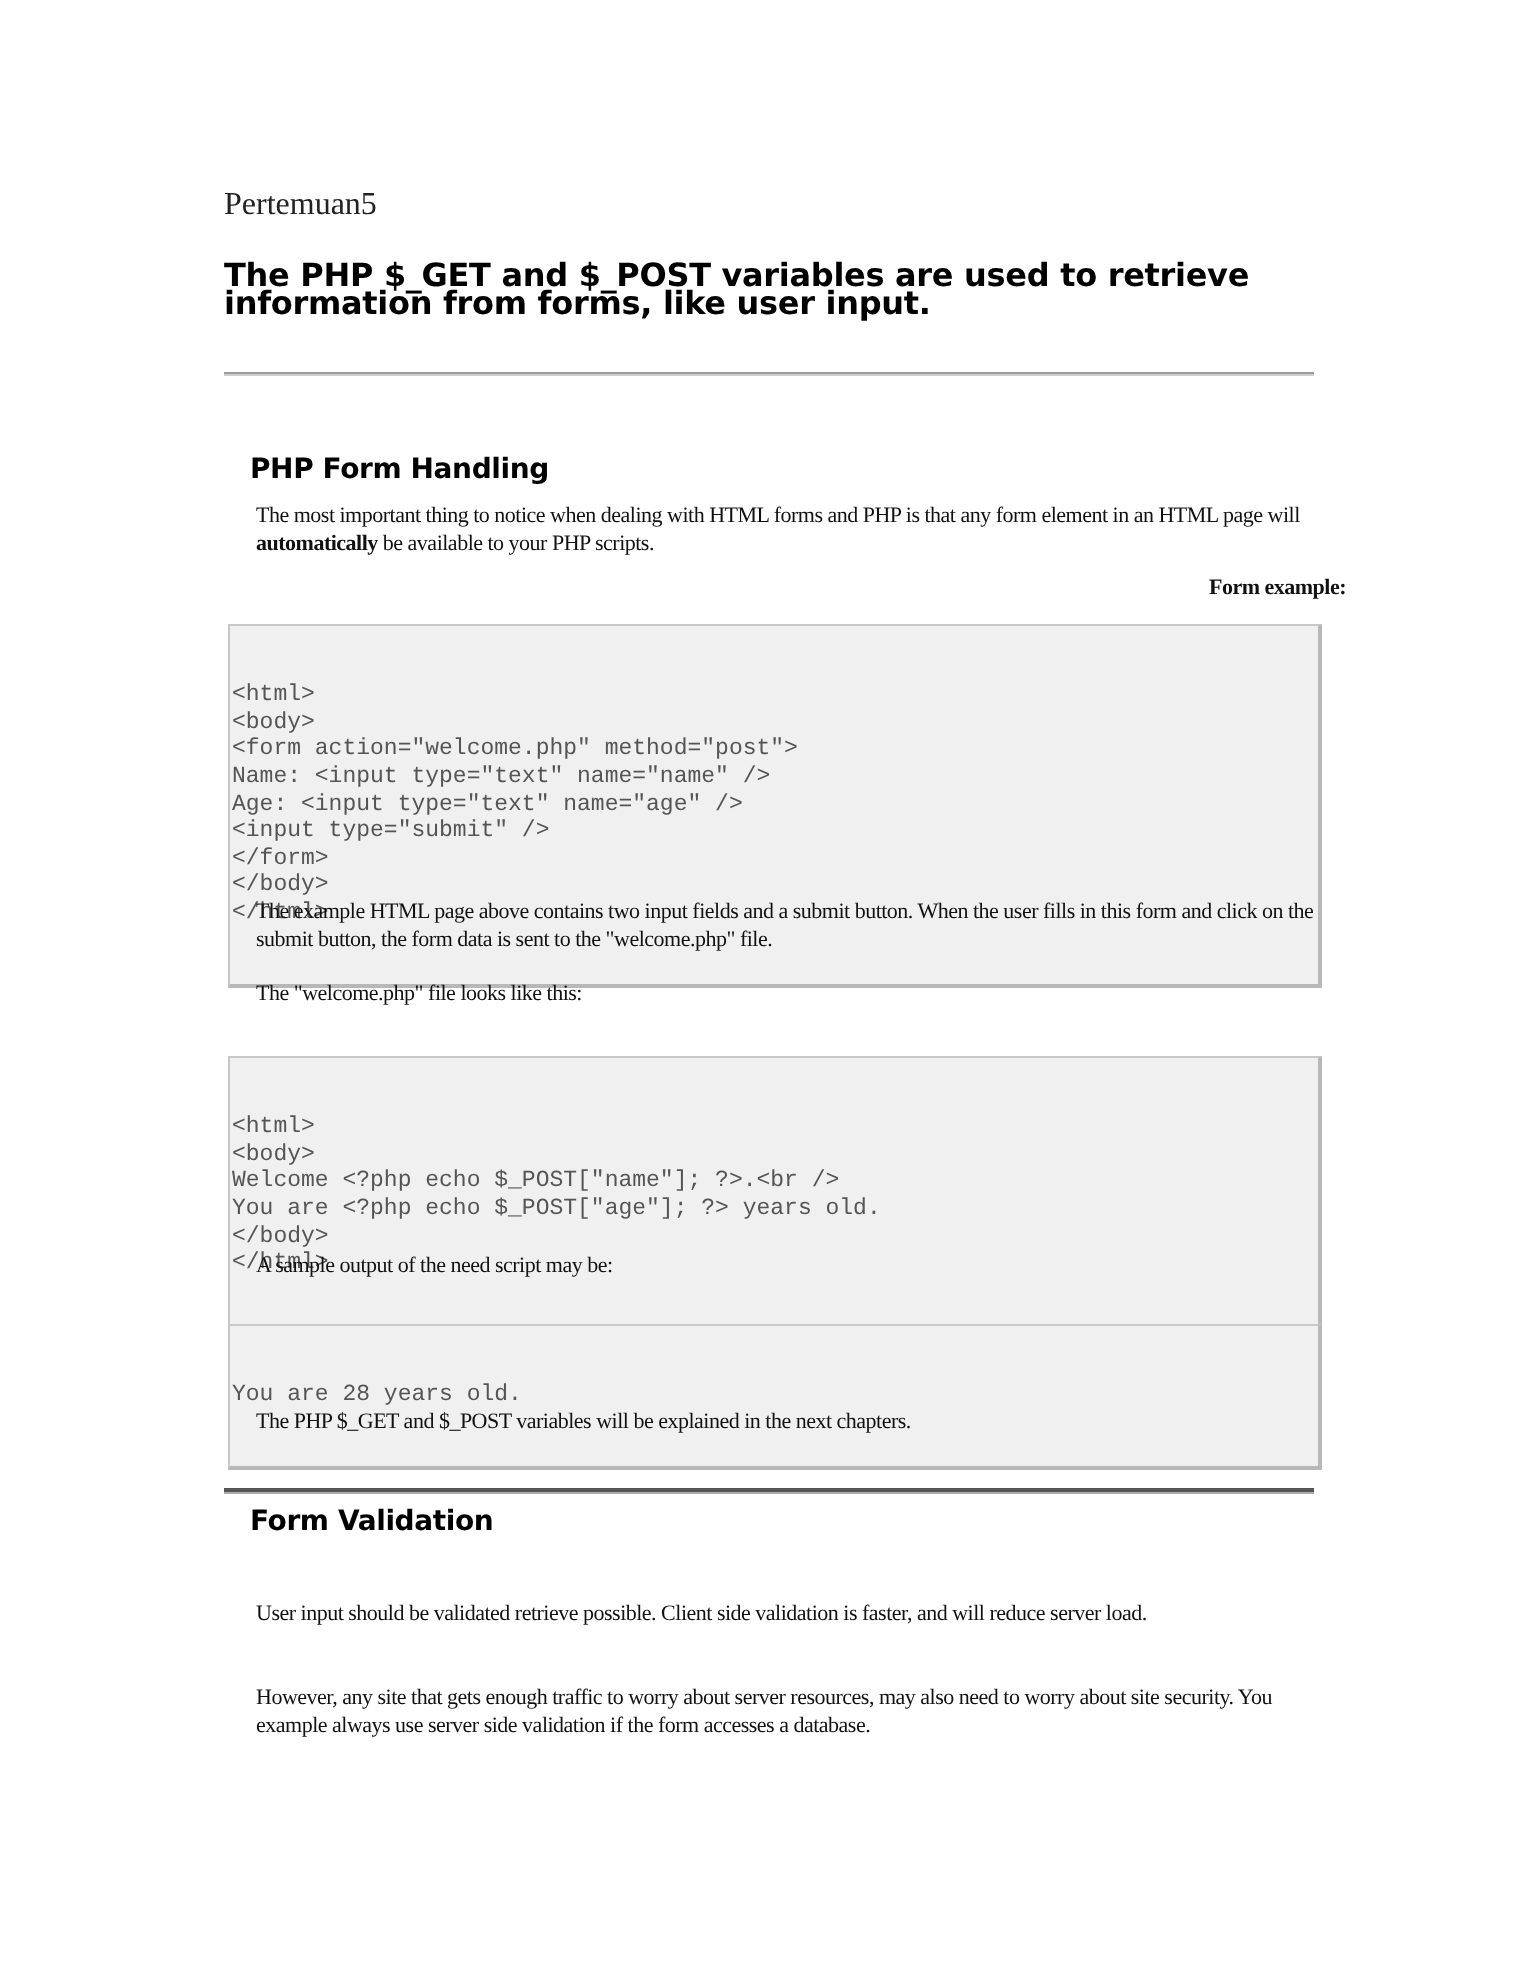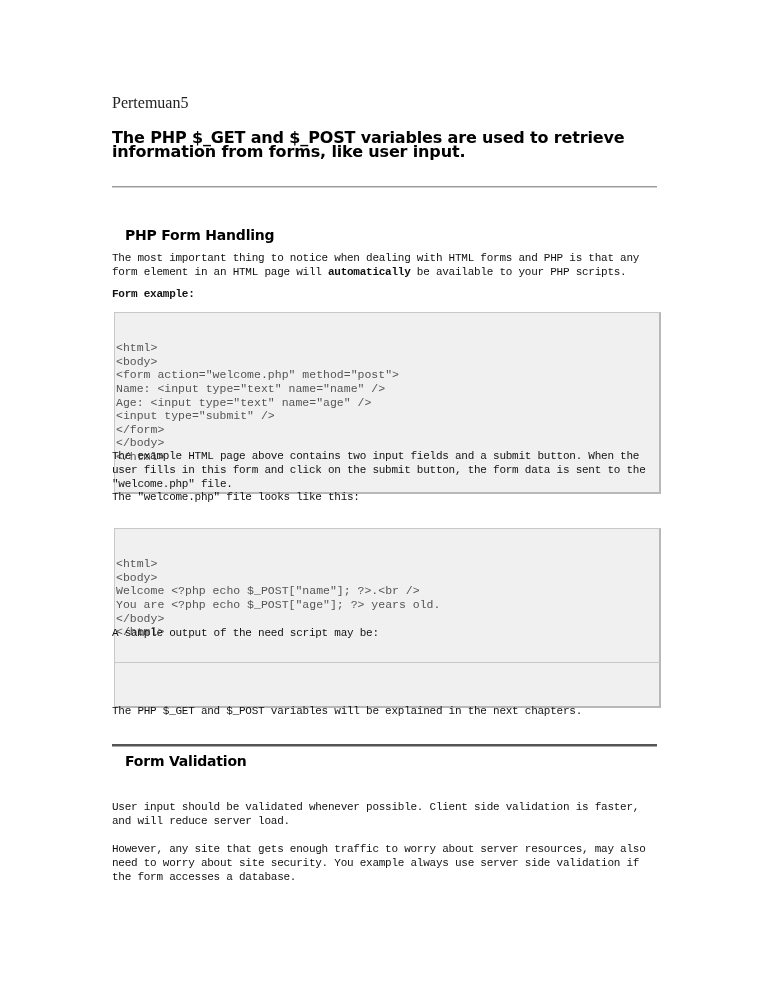--- a/index.html
+++ b/index.html
@@ -68,32 +68,33 @@
       position: absolute;
       left: 0;
       font-family: "DejaVu Sans", sans-serif;
       font-size: 14px;
       font-weight: bold;
       margin: 13px;
       letter-spacing: -0.2px;
     }
     .p {
       position: absolute;
-      left: 0;
+      left: 16px;
       width: 545px;
-      font-family: Liberation Mono, monospace;
+      font-family: Liberation Serif, serif;
       font-size: 11px;
       line-height: 14px;
       margin: 0;
       color: #111;
       letter-spacing: -0.25px;
     }
     .p b { font-weight: bold; }
     .label {
       font-weight: bold;
+      text-align: right;
     }
     .code {
       position: absolute;
       left: -2px;
       width: 543px;
       background: #f0f0f0;
       border: 1px solid #c8c8c8;
       border-right: 2px solid #b8b8b8;
       border-bottom: 2px solid #b8b8b8;
       font-family: "Liberation Mono", "DejaVu Sans Mono", monospace;
@@ -131,26 +132,26 @@
 
   <p class="p" style="top:490px;">The "welcome.php" file looks like this:</p>
 
   <div class="code" style="top:524px;">
     <span class="code-line">&lt;html&gt;</span><span class="code-line">&lt;body&gt;</span><span class="code-line">Welcome &lt;?php echo $_POST["name"]; ?&gt;.&lt;br /&gt;</span><span class="code-line">You are &lt;?php echo $_POST["age"]; ?&gt; years old.</span><span class="code-line">&lt;/body&gt;</span><span class="code-line">&lt;/html&gt;</span>
   </div>
 
   <p class="p" style="top:626px;">A sample output of the need script may be:</p>
 
   <div class="code" style="top:658px;">
-    
+    <span class="code-line">You are 28 years old.</span>
   </div>
 
   <p class="p" style="top:704px;">The PHP $_GET and $_POST variables will be explained in the next chapters.</p>
 
   <hr class="hr-thick">
 
   <h2 class="h2" style="top:740px;">Form Validation</h2>
 
-  <p class="p" style="top:800px;">User input should be validated whenever possible. Client side validation is faster, and will reduce server load.</p>
+  <p class="p" style="top:800px;">User input should be validated retrieve possible. Client side validation is faster, and will reduce server load.</p>
 
   <p class="p" style="top:842px;">However, any site that gets enough traffic to worry about server resources, may also need to worry about site security. You example always use server side validation if the form accesses a database.</p>
 
 </div>
 
 </body></html>

